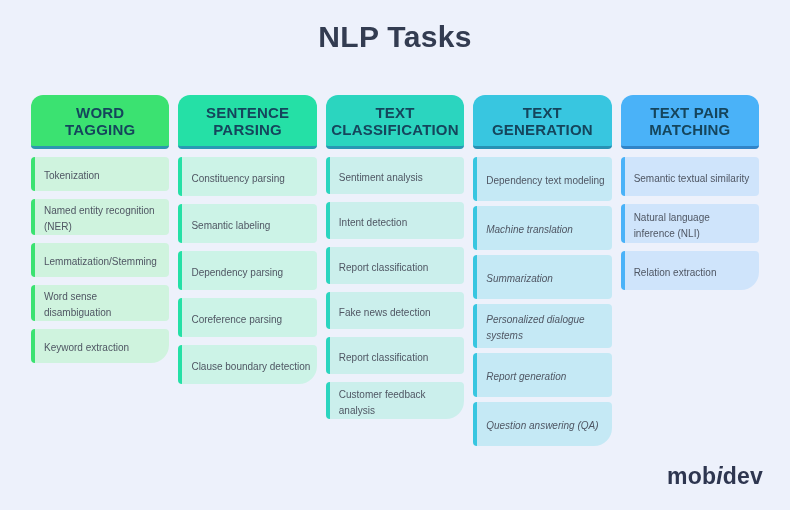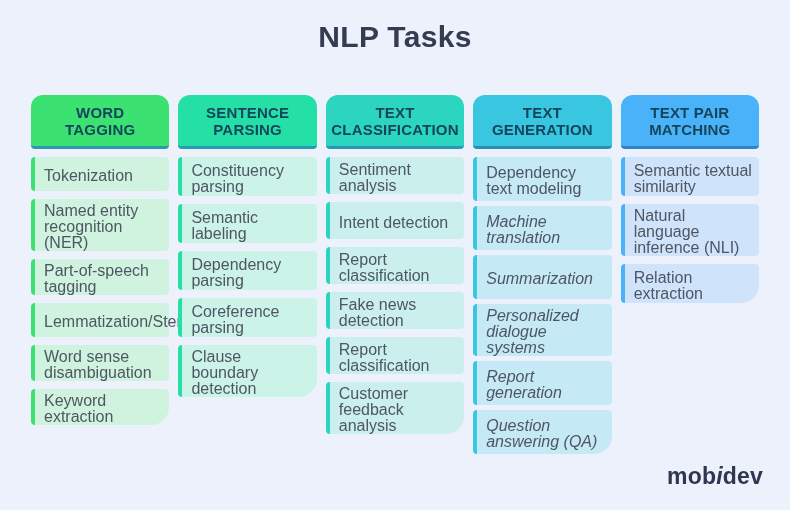--- a/index.html
+++ b/index.html
@@ -50,21 +50,21 @@
     margin-bottom:8px;
   }
   .item{
     box-sizing:border-box;
     display:flex;
     align-items:center;
     background:var(--item-bg);
     border-left:4px solid var(--accent);
     border-radius:4px;
     padding:4px 6px 0 9px;
-    font-size:16px;
+    font-size:10px;
     line-height:16px;
     color:#4F5663;
   }
   .item + .item{margin-top:8px;}
   .item:last-child{border-radius:4px 4px 18px 4px;}
   .c0 .item{min-height:34px}
   .c1 .item{min-height:39px}
   .c2 .item{min-height:37px}
   .c3 .item{min-height:44px}
   .c3 .item + .item{margin-top:5px;font-style:italic;}
@@ -93,23 +93,20 @@
         <div>WORD</div>
         <div>TAGGING</div>
       </header>
       <div class="item">
           <span>Tokenization</span>
         </div>
       <div class="item">
           <span>Named entity recognition (NER)</span>
         </div>
       <div class="item">
-          <span>Part-of-speech tagging</span>
-        </div>
-      <div class="item">
           <span>Lemmatization/Stemming</span>
         </div>
       <div class="item">
           <span>Word sense disambiguation</span>
         </div>
       <div class="item">
           <span>Keyword extraction</span>
         </div>
     </section>
 

